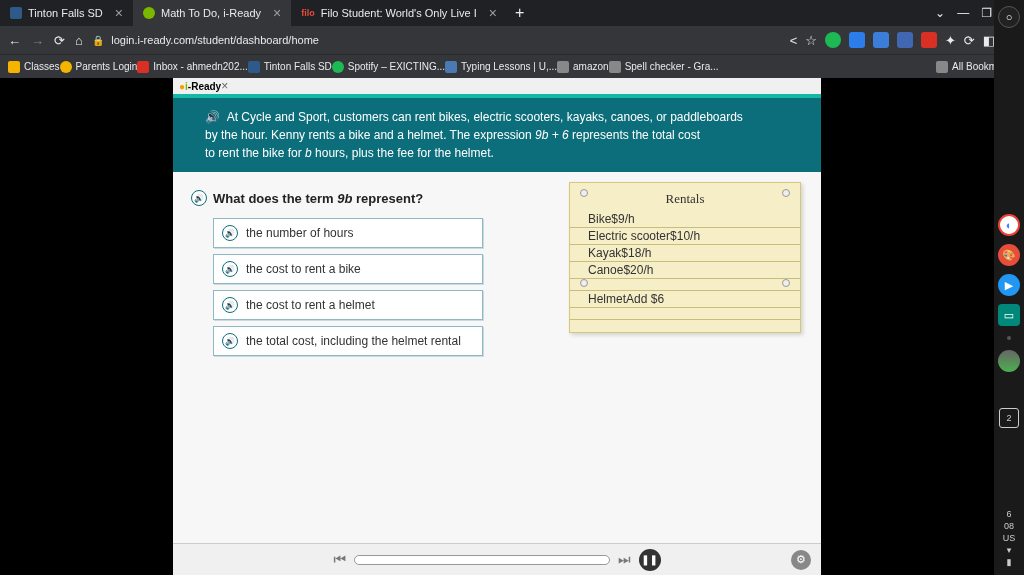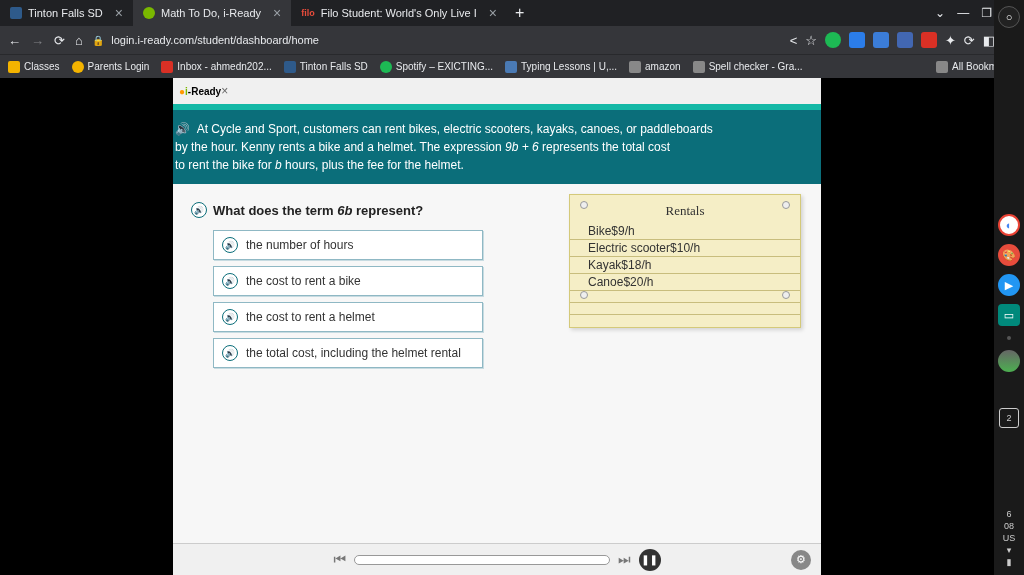--- a/index.html
+++ b/index.html
@@ -15,38 +15,38 @@
 .tab-plus { color: #e8eaed; font-size: 16px; padding: 0 8px; }
 .window-controls { margin-left: auto; display: flex; gap: 12px; padding-right: 10px; color: #e8eaed; font-size: 12px; }
 
 .addr-row { display: flex; align-items: center; height: 28px; background: #35363a; padding: 0 8px; gap: 10px; }
 .nav-icons { display: flex; gap: 10px; color: #e8eaed; font-size: 13px; }
 .addr-bar { display: flex; align-items: center; flex: 1; font-size: 11px; color: #e8eaed; gap: 6px; }
 .lock { font-size: 10px; }
 .right-icons { display: flex; gap: 8px; align-items: center; font-size: 13px; color: #e8eaed; }
 .ext-icon { width: 16px; height: 16px; border-radius: 3px; display: inline-block; }
 
-.bookmarks-row { display: flex; align-items: center; height: 24px; background: #35363a; border-top: 1px solid #28292c; padding: 0 8px; gap: 12px; font-size: 10px; color: #e8eaed; }
+.bookmarks-row { display: flex; align-items: center; height: 24px; background: #35363a; border-top: 1px solid #28292c; padding: 0 8px; font-size: 10px; color: #e8eaed; }
 .bm-item { display: flex; align-items: center; gap: 4px; }
 .bm-icon { width: 12px; height: 12px; border-radius: 2px; display: inline-block; }
 .all-bm { margin-left: auto; display: flex; align-items: center; gap: 4px; }
 
 
 .app-wrap { background: #000; height: calc(575px - 78px); display: flex; }
 .app-black-left { width: 173px; background: #000; }
 .app-main { width: 648px; background: #fff; display: flex; flex-direction: column; }
 .app-black-right { flex: 1; background: #000; }
 
-.iready-header { display: flex; align-items: center; height: 32px; background: #f0f0f0; border-bottom: 6px solid #14b8a6; font-size: 10px; padding: 0 6px; }
+.iready-header { display: flex; align-items: center; height: 20px; background: #f0f0f0; border-bottom: 4px solid #14b8a6; font-size: 10px; padding: 0 6px; }
 .iready-logo { font-weight: bold; }
 .iready-logo .i { color: #7ab800; }
 .header-title { flex: 1; text-align: center; color: #333; font-weight: bold; font-size: 9px; }
 .header-close { color: #666; font-size: 12px; }
 
-.problem-box { background: #0b6e7a; color: #fff; padding: 10px 2px; font-size: 12px; line-height: 1.5; }
+.problem-box { background: #0b6e7a; color: #fff; padding: 10px 32px; font-size: 12px; line-height: 1.5; }
 .problem-box .spk { display: inline-block; vertical-align: top; margin-right: 4px; }
 .math { font-style: italic; }
 
 .content-area { flex: 1; background: #f7f7f7; background-image: radial-gradient(#d8d8d8 0.5px, transparent 0.5px); background-size: 8px 8px; position: relative; padding: 18px; }
 
 .question-row { display: flex; align-items: center; gap: 6px; margin-bottom: 12px; }
 .spk-icon { width: 16px; height: 16px; border: 1px solid #0b6e7a; border-radius: 50%; background: #fff; display: flex; align-items: center; justify-content: center; font-size: 8px; color: #0b6e7a; }
 .question-text { font-size: 13px; font-weight: bold; color: #222; }
 
 .options { display: flex; flex-direction: column; gap: 6px; margin-left: 22px; width: 270px; }
@@ -181,21 +181,21 @@
       <span class="spk">🔊</span>
       <span>At Cycle and Sport, customers can rent bikes, electric scooters, kayaks, canoes, or paddleboards</span><br>
       <span>by the hour. Kenny rents a bike and a helmet. The expression </span><span class="math">9b + 6</span><span> represents the total cost</span><br>
       <span>to rent the bike for </span><span class="math">b</span><span> hours, plus the fee for the helmet.</span>
     </div>
 
     <div class="content-area">
       <div class="question-row">
         <span class="spk-icon">🔊</span>
         <span class="question-text">
-          <span>What does the term </span><span class="math">6b</span><span> represent?</span>
+          <span>What does the term </span><span class="math">9b</span><span> represent?</span>
         </span>
       </div>
 
       <div class="options">
         <div class="option">
             <span class="spk-icon">🔊</span>
             <span>the number of hours</span>
           </div>
         <div class="option">
             <span class="spk-icon">🔊</span>
@@ -227,20 +227,24 @@
           </div>
         <div class="rent-row">
             <span>Kayak</span>
             <span>$18/h</span>
           </div>
         <div class="rent-row">
             <span>Canoe</span>
             <span>$20/h</span>
           </div>
         <div class="rent-blank"></div>
+        <div class="rent-row">
+            <span>Helmet</span>
+            <span>Add $6</span>
+          </div>
         <div class="rent-blank"></div>
       </div>
     </div>
 
     <div class="bottom-bar">
       <span class="nav-btn">⏮</span>
       <div class="prog-track"></div>
       <span class="nav-btn">⏭</span>
       <div class="pause-btn">❚❚</div>
       <div class="gear-btn">⚙</div>

